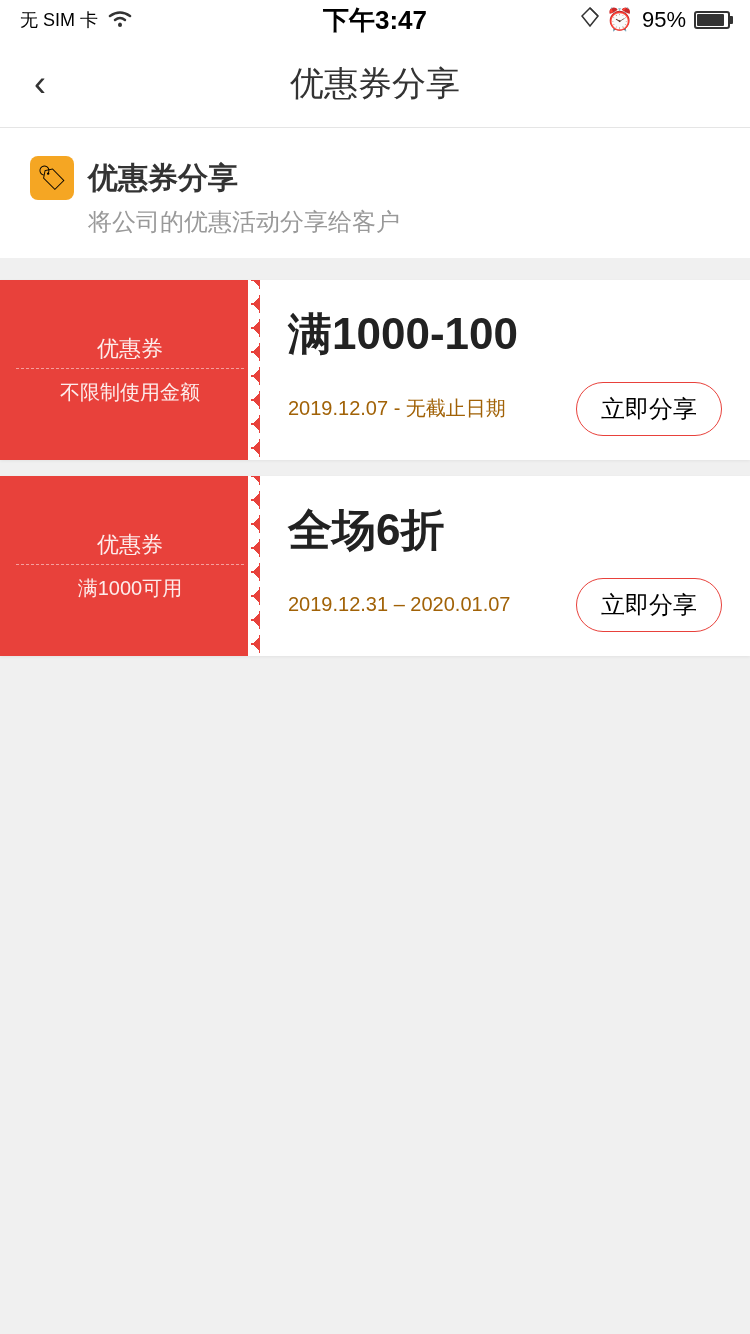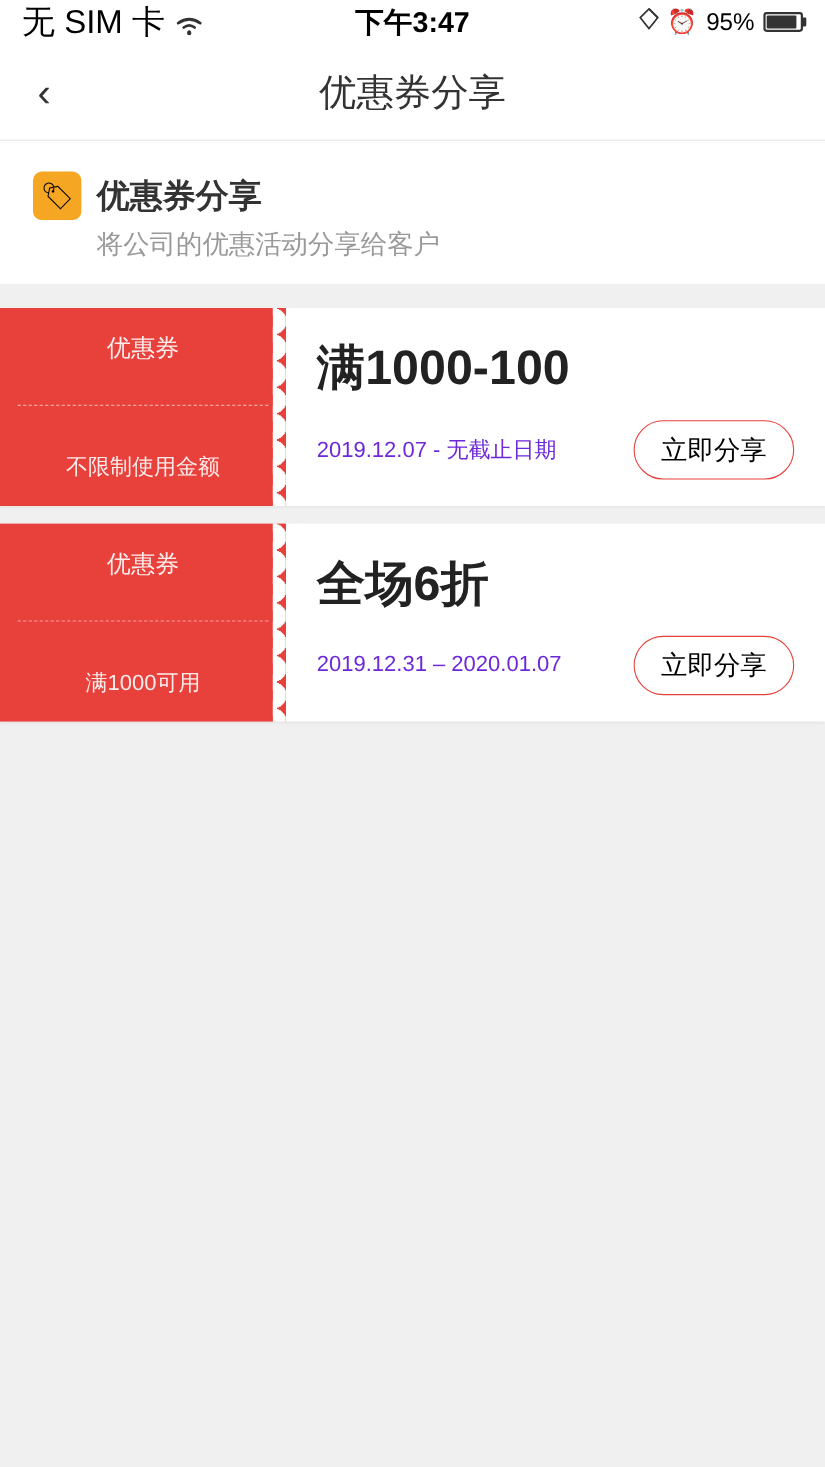--- a/index.html
+++ b/index.html
@@ -17,23 +17,23 @@
       background: #fff;
       display: flex;
       align-items: center;
       justify-content: space-between;
       padding: 0 20px;
       font-size: 24px;
       font-weight: 500;
     }
     .status-left {
       display: flex;
-      align-items: flex-end;
+      align-items: center;
       gap: 8px;
-      font-size: 30px;
+      font-size: 18px;
     }
     .status-center {
       font-size: 26px;
       font-weight: 600;
       position: absolute;
       left: 50%;
       transform: translateX(-50%);
     }
     .status-right {
       display: flex;
@@ -146,21 +146,20 @@
       width: 260px;
       flex-shrink: 0;
       background: #e8413b;
       color: #fff;
       display: flex;
       flex-direction: column;
       align-items: center;
       justify-content: center;
       padding: 20px 16px;
       position: relative;
-      gap: 32px;
     }
 
     
     .coupon-left::after {
       content: '';
       position: absolute;
       right: -12px;
       top: 0;
       bottom: 0;
       width: 24px;
@@ -208,21 +207,21 @@
       font-weight: 600;
       color: #222;
     }
     .coupon-bottom {
       display: flex;
       align-items: center;
       justify-content: space-between;
     }
     .coupon-date {
       font-size: 20px;
-      color: #6d28d9;
+      color: #a16207;
     }
     .share-btn {
       border: 1.5px solid #e8413b;
       color: #000000;
       background: #fff;
       border-radius: 32px;
       padding: 10px 24px;
       font-size: 24px;
       cursor: pointer;
       white-space: nowrap;

